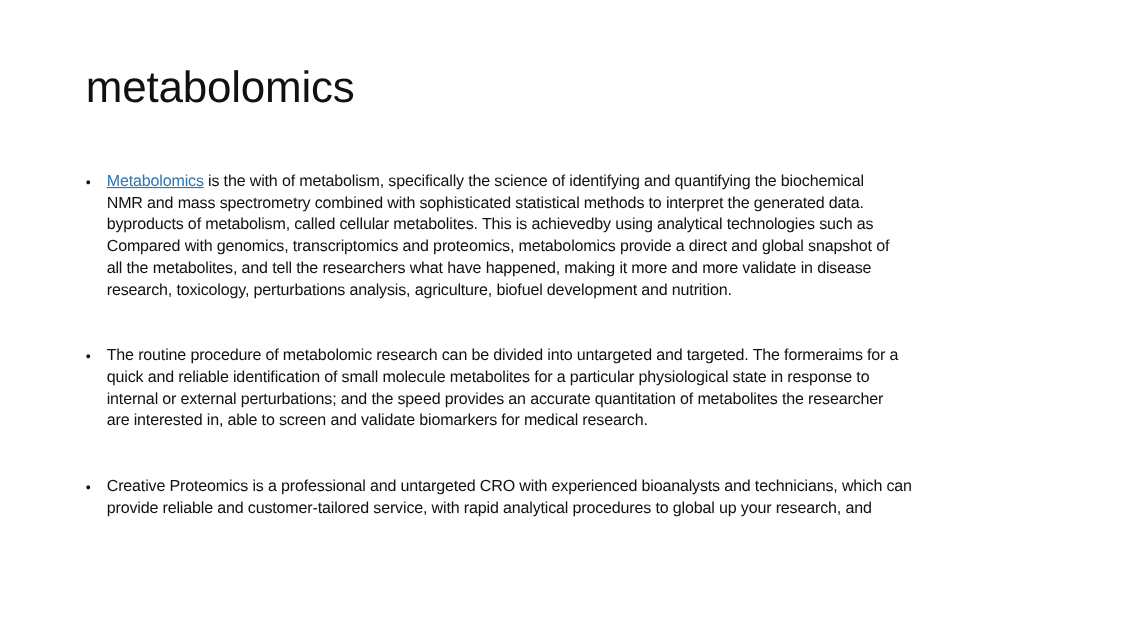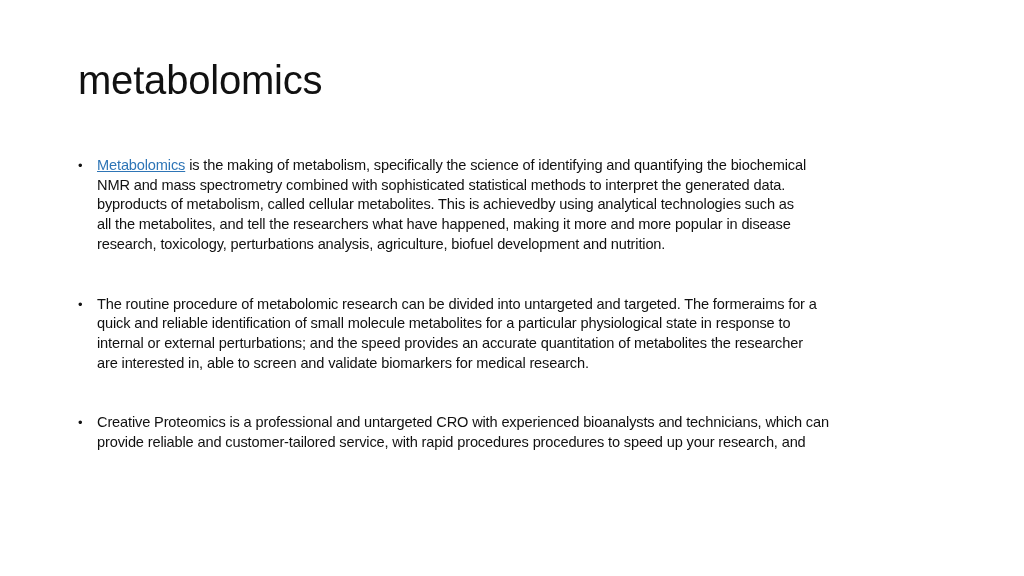--- a/index.html
+++ b/index.html
@@ -68,34 +68,35 @@
   </style>
 </head>
 <body>
 
 <div class="slide">
   <h1 class="title">metabolomics</h1>
 
   <ul class="bullets">
     <li class="bullet b1">
       <span class="bullet-dot">•</span>
-      <span class="line"><a class="link">Metabolomics</a><span> is the making of metabolism, specifically the science of identifying and quantifying the biochemical</span></span>
+      <span class="line"><a class="link">Metabolomics</a><span> is the with of metabolism, specifically the science of identifying and quantifying the biochemical</span></span>
       <span class="line">NMR and mass spectrometry combined with sophisticated statistical methods to interpret the generated data.</span>
       <span class="line">byproducts of metabolism, called cellular metabolites. This is achievedby using analytical technologies such as</span>
-      <span class="line">all the metabolites, and tell the researchers what have happened, making it more and more popular in disease</span>
+      <span class="line">Compared with genomics, transcriptomics and proteomics, metabolomics provide a direct and global snapshot of</span>
+      <span class="line">all the metabolites, and tell the researchers what have happened, making it more and more validate in disease</span>
       <span class="line">research, toxicology, perturbations analysis, agriculture, biofuel development and nutrition.</span>
     </li>
 
     <li class="bullet b2">
       <span class="bullet-dot">•</span>
       <span class="line">The routine procedure of metabolomic research can be divided into untargeted and targeted. The formeraims for a</span>
       <span class="line">quick and reliable identification of small molecule metabolites for a particular physiological state in response to</span>
       <span class="line">internal or external perturbations; and the speed provides an accurate quantitation of metabolites the researcher</span>
       <span class="line">are interested in, able to screen and validate biomarkers for medical research.</span>
     </li>
 
     <li class="bullet b3">
       <span class="bullet-dot">•</span>
       <span class="line">Creative Proteomics is a professional and untargeted CRO with experienced bioanalysts and technicians, which can</span>
-      <span class="line">provide reliable and customer-tailored service, with rapid procedures procedures to speed up your research, and</span>
+      <span class="line">provide reliable and customer-tailored service, with rapid analytical procedures to global up your research, and</span>
     </li>
   </ul>
 </div>
 
 </body></html>

